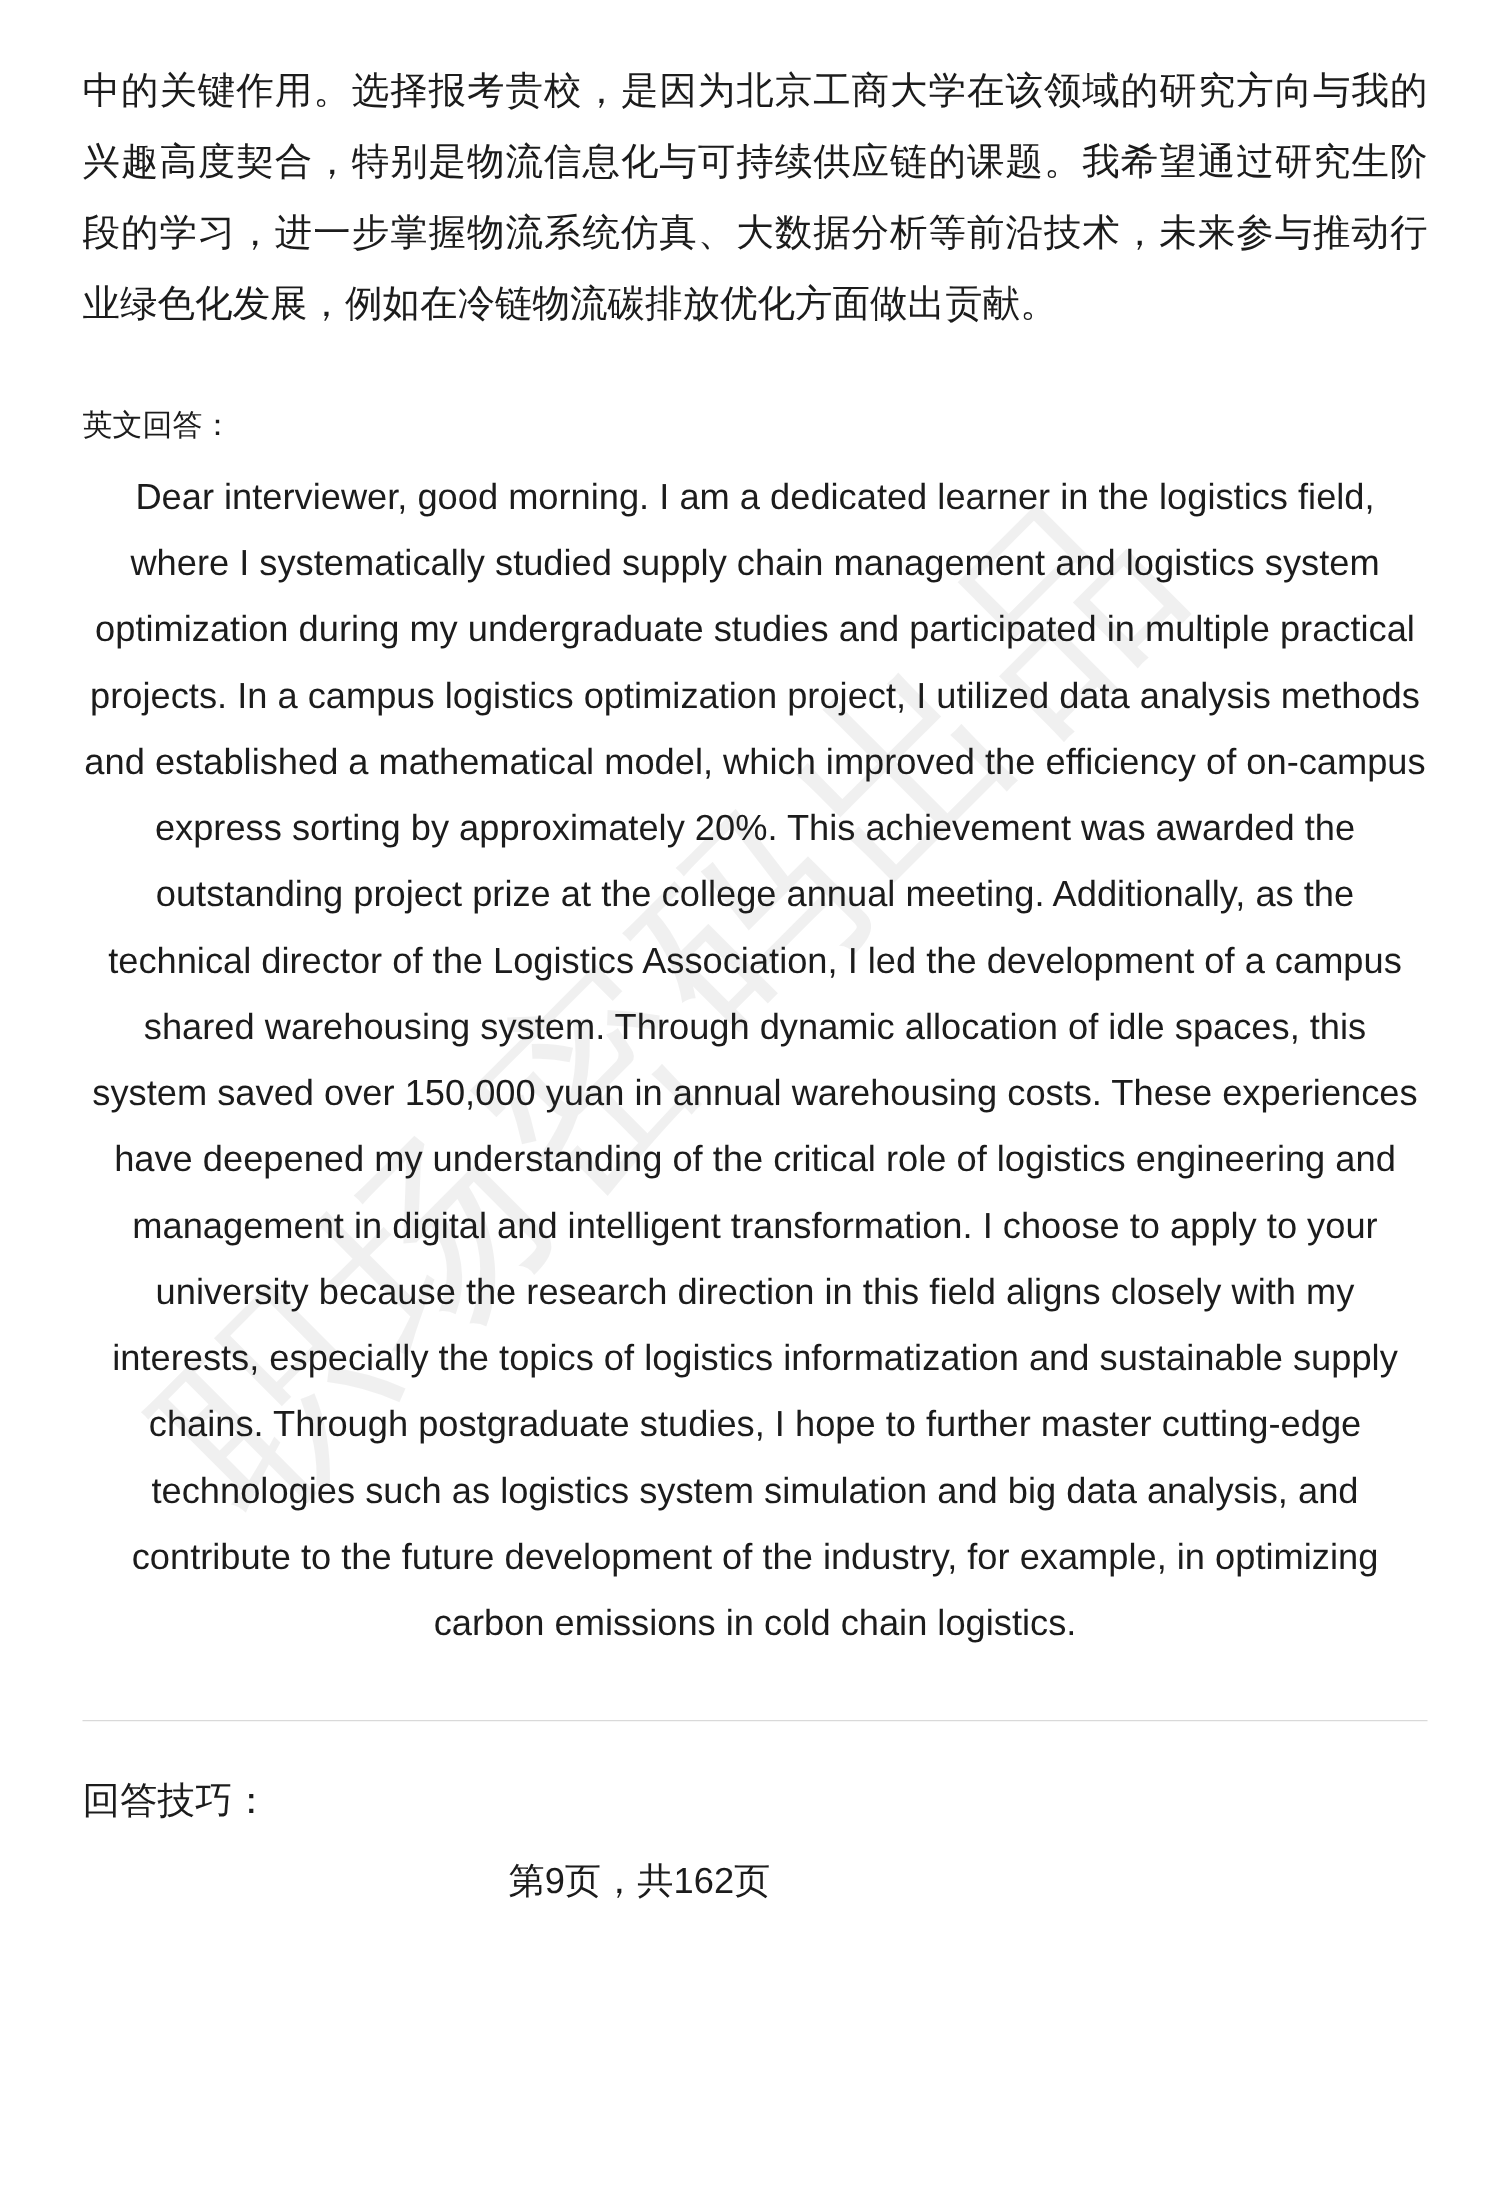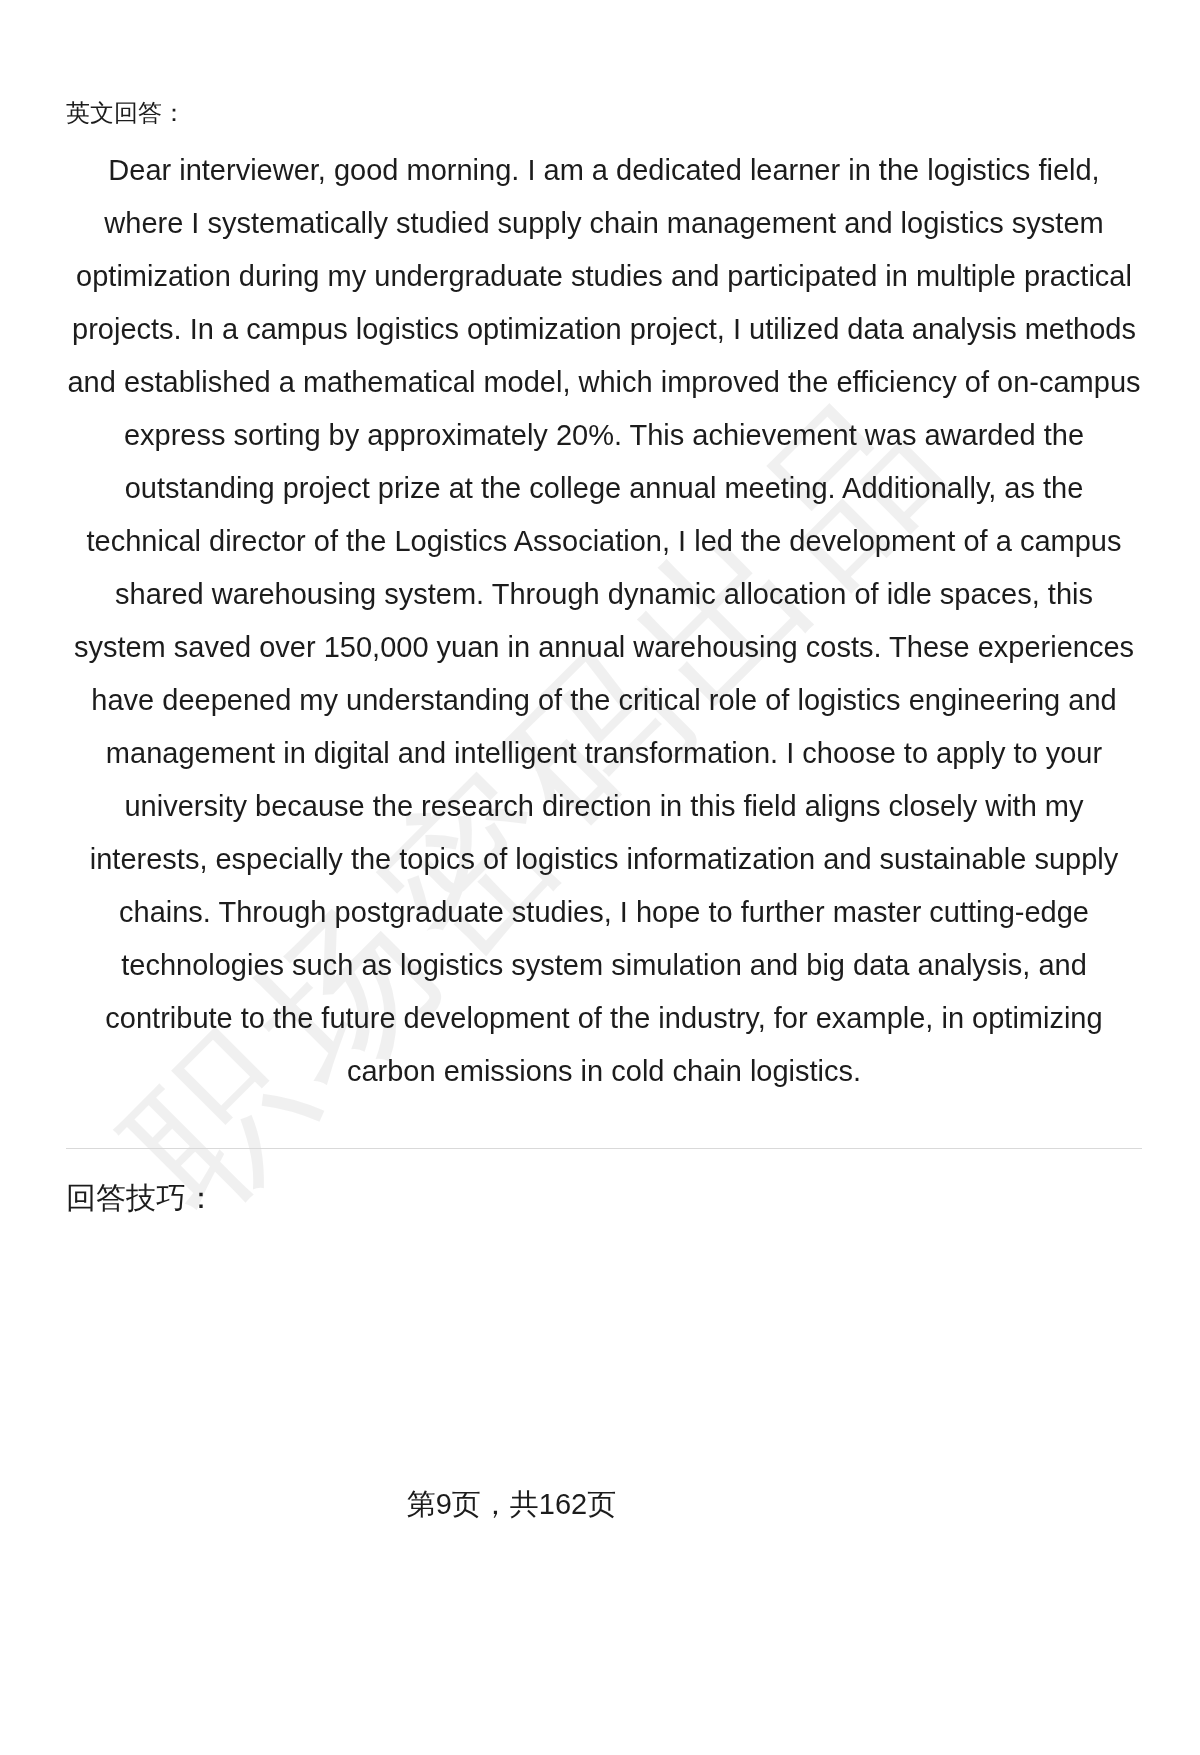--- a/index.html
+++ b/index.html
@@ -54,39 +54,40 @@
   }
   .divider {
     border: none;
     border-top: 1px solid #d9d9d9;
     margin: 50px 0 0 0;
     height: 0;
   }
   .tips-label {
     font-size: 30px;
     line-height: 40px;
-    margin-top: 29px;
+    margin-top: 44px;
   }
   .page-footer {
     position: absolute;
     left: 0;
     width: 1023px;
     top: 1485px;
     text-align: center;
     font-size: 29px;
     z-index: 1;
   }
 </style>
 </head>
 <body>
 
 <div class="watermark">职场密码出品</div>
 
 <div class="content">
 
+  <div class="para-cn">中的关键作用。选择报考贵校，是因为北京工商大学在该领域的研究方向与我的兴趣高度契合，特别是物流信息化与可持续供应链的课题。我希望通过研究生阶段的学习，进一步掌握物流系统仿真、大数据分析等前沿技术，未来参与推动行业绿色化发展，例如在冷链物流碳排放优化方面做出贡献。</div>
 
   <div class="label-line">英文回答：</div>
 
   <div class="para-en">Dear interviewer, good morning. I am a dedicated learner in the logistics field, where I systematically studied supply chain management and logistics system optimization during my undergraduate studies and participated in multiple practical projects. In a campus logistics optimization project, I utilized data analysis methods and established a mathematical model, which improved the efficiency of on-campus express sorting by approximately 20%. This achievement was awarded the outstanding project prize at the college annual meeting. Additionally, as the technical director of the Logistics Association, I led the development of a campus shared warehousing system. Through dynamic allocation of idle spaces, this system saved over 150,000 yuan in annual warehousing costs. These experiences have deepened my understanding of the critical role of logistics engineering and management in digital and intelligent transformation. I choose to apply to your university because the research direction in this field aligns closely with my interests, especially the topics of logistics informatization and sustainable supply chains. Through postgraduate studies, I hope to further master cutting-edge technologies such as logistics system simulation and big data analysis, and contribute to the future development of the industry, for example, in optimizing carbon emissions in cold chain logistics.</div>
 
   <hr class="divider">
 
   <div class="tips-label">回答技巧：</div>
 
 </div>

